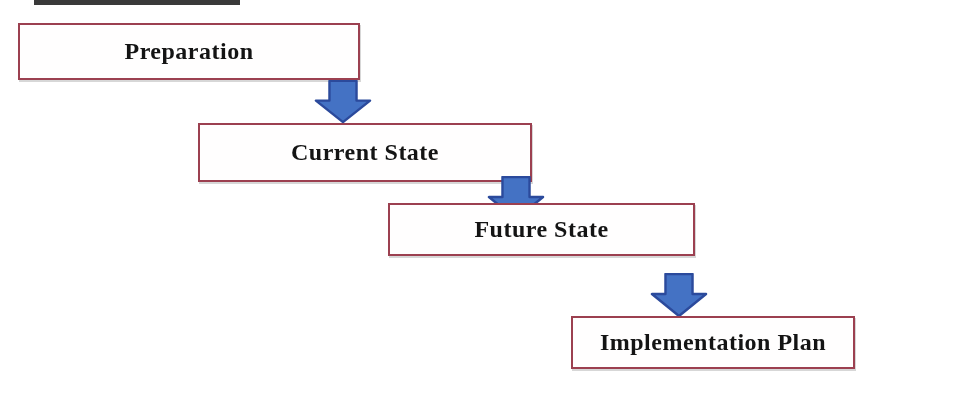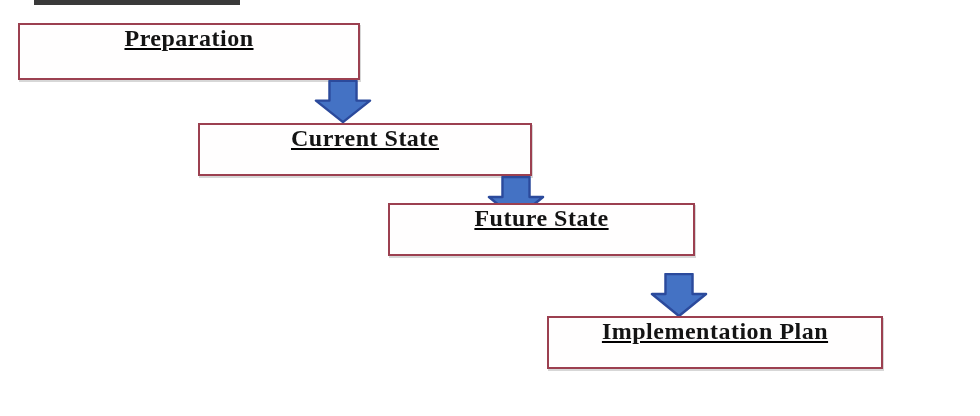--- a/index.html
+++ b/index.html
@@ -22,36 +22,35 @@
     width: 206px;
     height: 5px;
     background: var(--top-bar, #3a3a3a);
   }
   .box {
     position: absolute;
     background: var(--box-fill, #fffefe);
     border: 2px solid var(--box-border, #9c4050);
     box-shadow: 1px 2px 0 rgba(110, 110, 110, 0.28);
     display: flex;
-    align-items: flex-start;
+    align-items: center;
     justify-content: center;
     box-sizing: border-box;
-    text-decoration: underline;
   }
   .box-label {
     font-weight: bold;
     font-size: 24px;
     letter-spacing: 0.5px;
     color: var(--text, #141414);
     white-space: nowrap;
   }
   .box1 { left: 18px;  top: 23px;  width: 342px; height: 57px; }
-  .box2 { left: 198px; top: 123px; width: 334px; height: 53px; }
+  .box2 { left: 198px; top: 123px; width: 334px; height: 59px; }
   .box3 { left: 388px; top: 203px; width: 307px; height: 53px; }
-  .box4 { left: 547px; top: 316px; width: 336px; height: 53px; }
+  .box4 { left: 571px; top: 316px; width: 284px; height: 53px; }
   .arrow {
     position: absolute;
     display: block;
   }
   .arrow1 { left: 314px; top: 80px;  width: 58px; height: 43px; }
   .arrow2 { left: 487px; top: 176px; width: 58px; height: 44px; }
   .arrow3 { left: 650px; top: 273px; width: 58px; height: 44px; }
   .arrow polygon {
     fill: var(--arrow-fill, #4472c4);
     stroke: var(--arrow-stroke, #2b4a9c);

